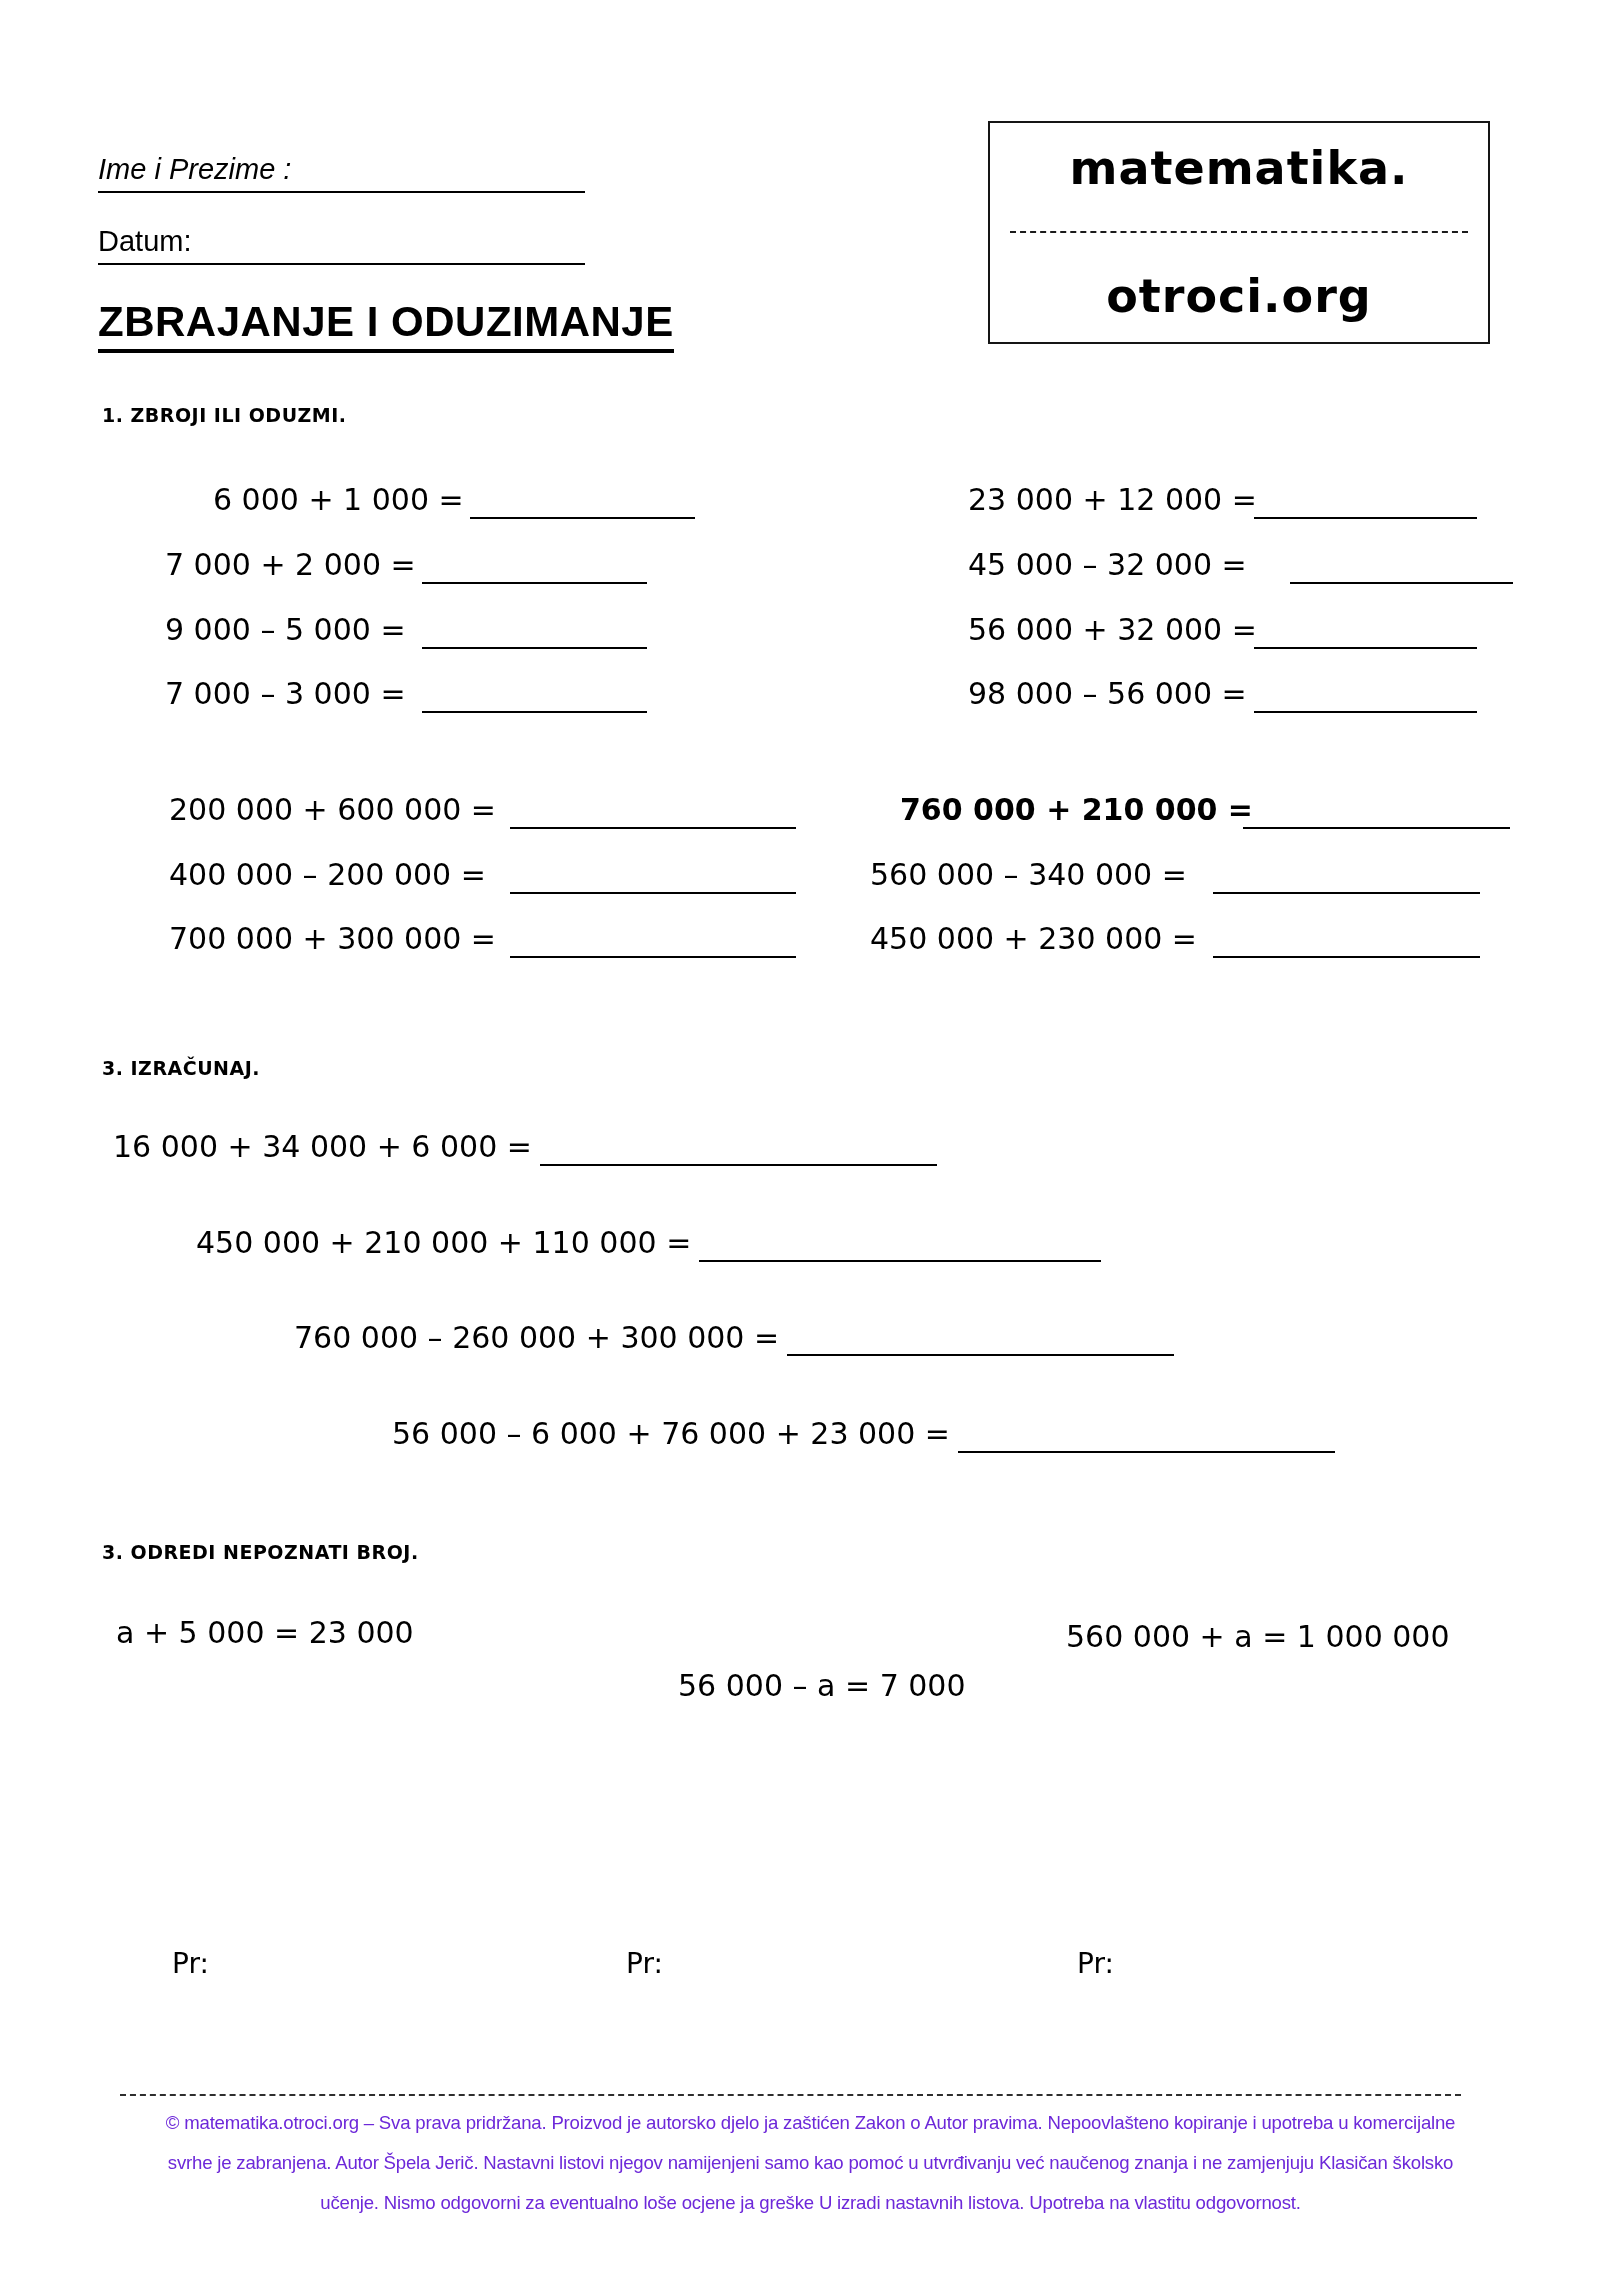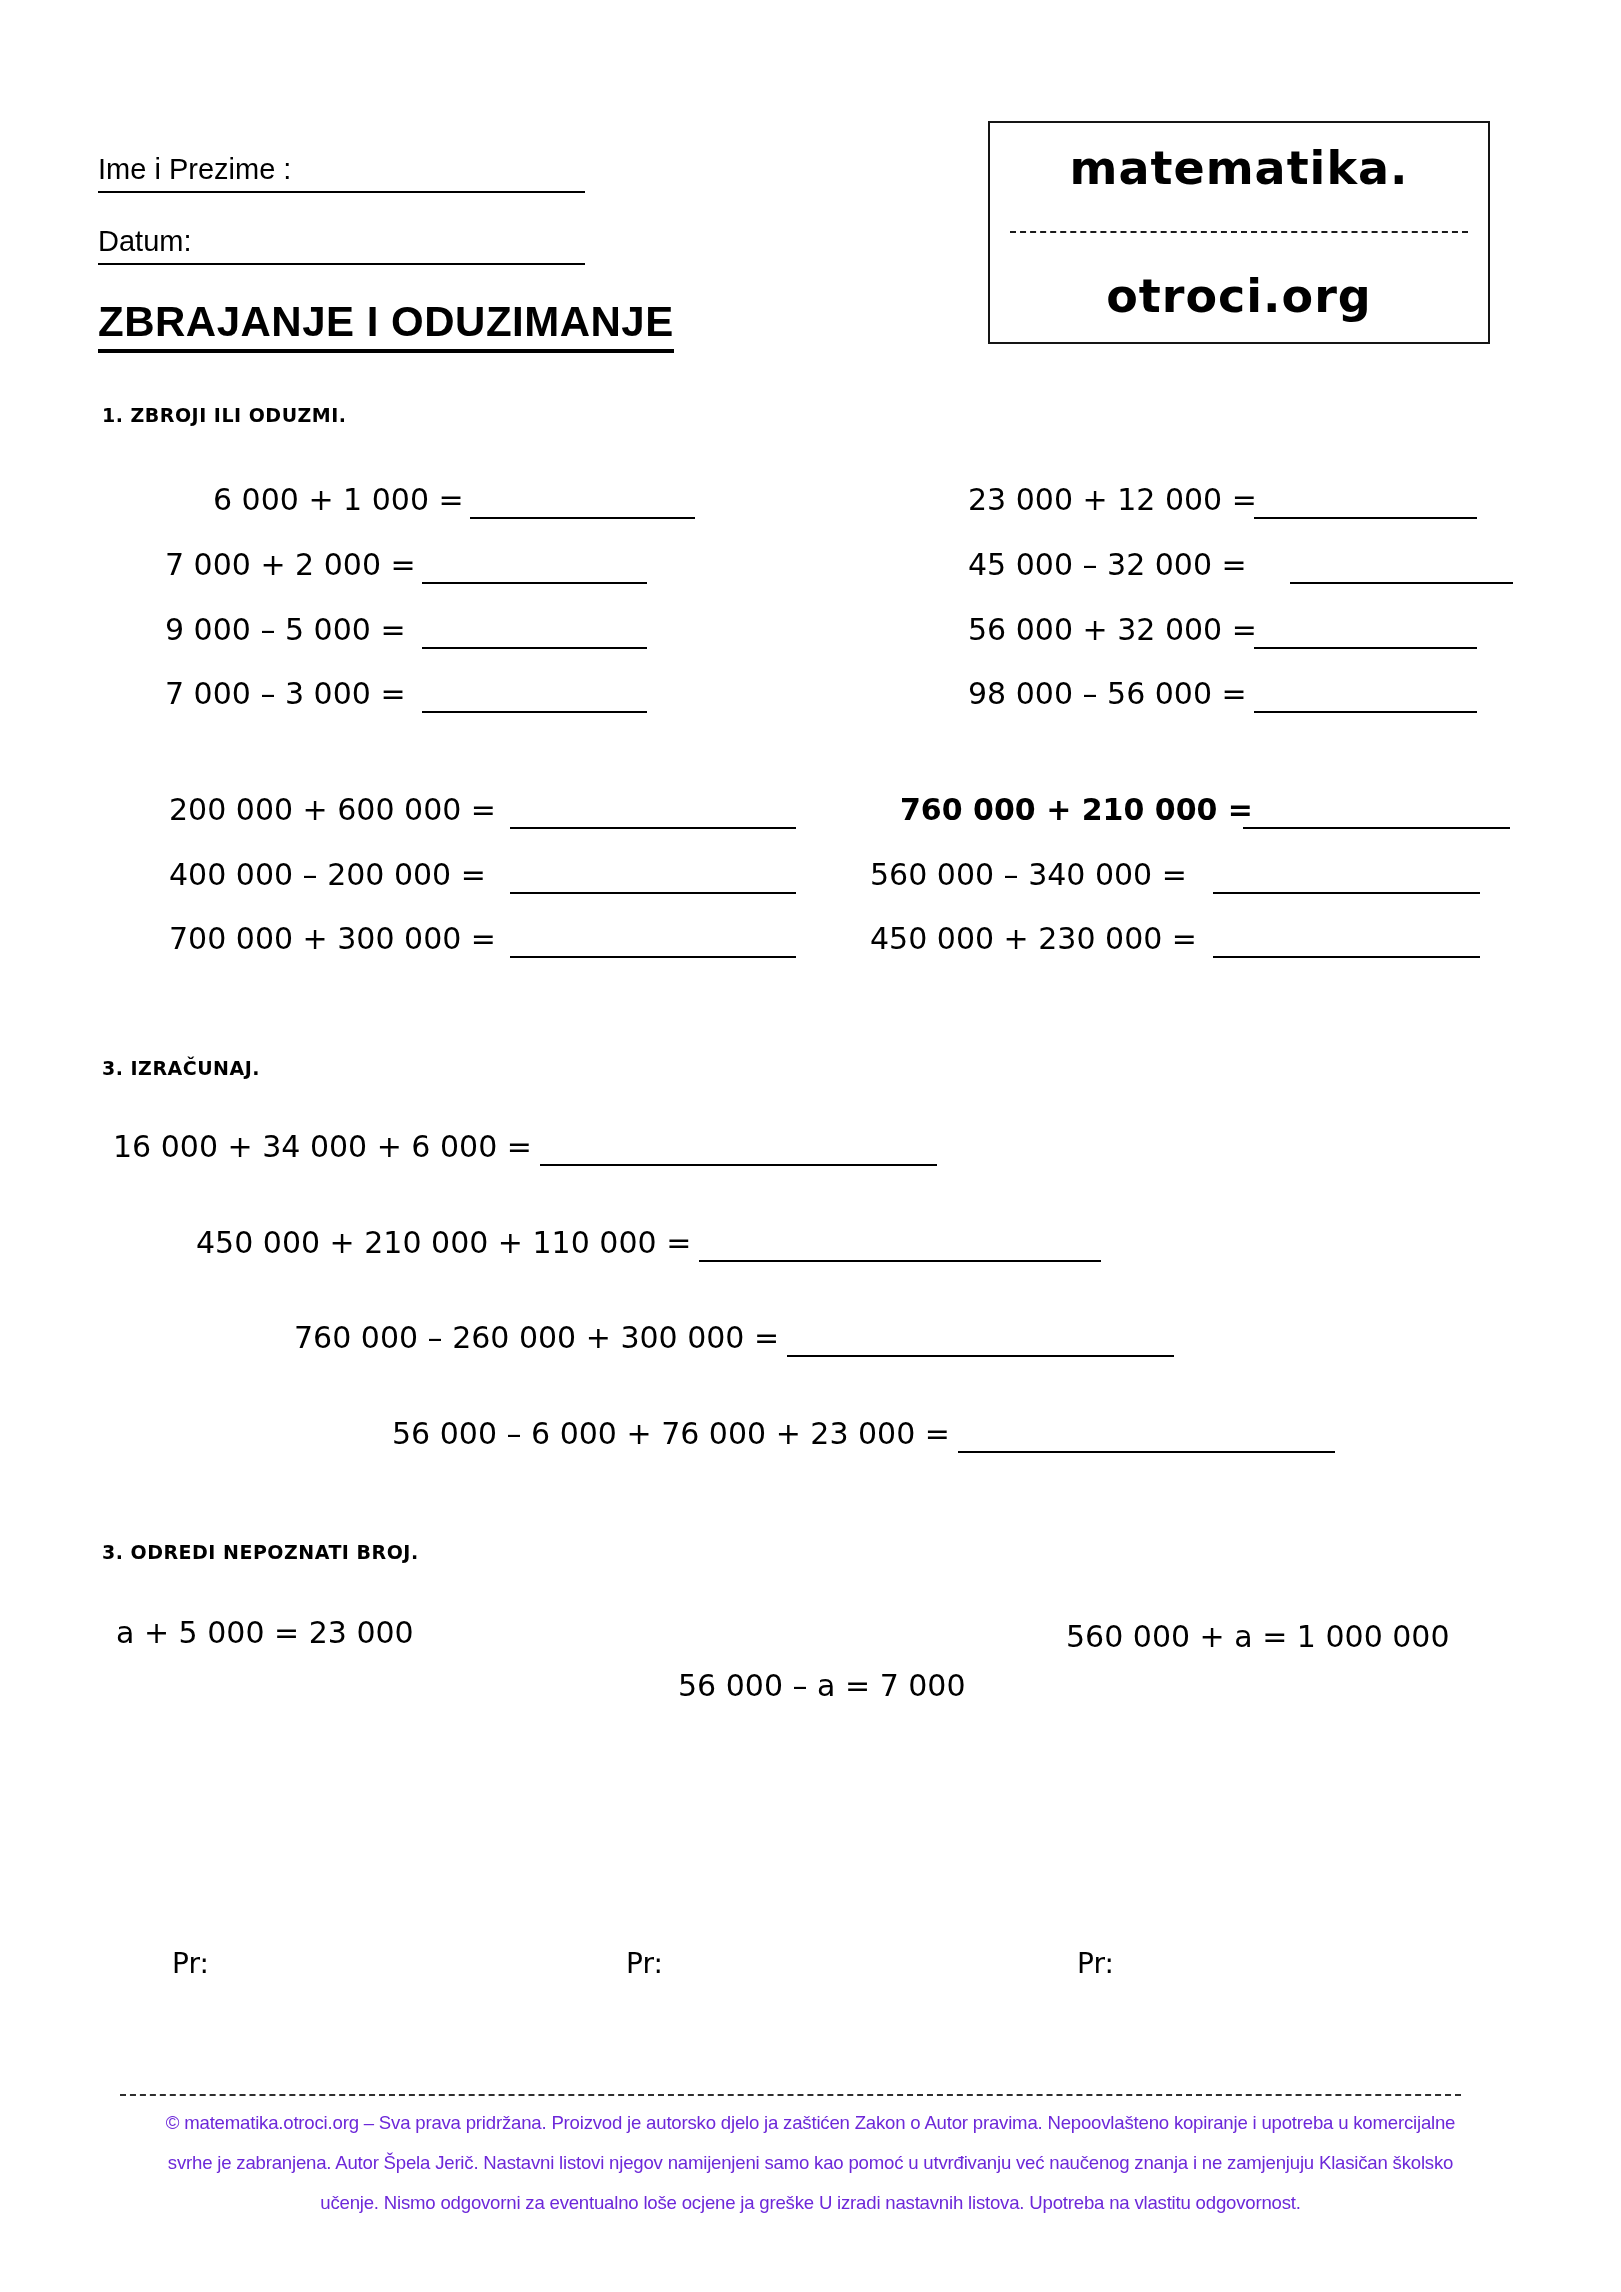--- a/index.html
+++ b/index.html
@@ -83,21 +83,21 @@
     font-size:18.6px;line-height:40px;
     color:#6d28d9;letter-spacing:-0.2px;
   }
   .footer-text div{white-space:nowrap;}
 </style>
 </head>
 <body>
 
 <div class="page">
 
-  <div class="fill-field" style="top:153px;">
+  <div class="fill-field" style="top:153px;font-style:italic;">
     <span class="lbl">Ime i Prezime :</span>
   </div>
   <div class="fill-field" style="top:225px;">
     <span class="lbl">Datum:</span>
   </div>
 
   <div class="logo-box">
     <div class="logo-line">matematika.</div>
     <div class="logo-divider"></div>
     <div class="logo-line bottom">otroci.org</div>
@@ -170,21 +170,21 @@
   <div class="sec-heading" style="top:1057px;">3. IZRAČUNAJ.</div>
 
   <div class="eq-cell" style="left:113px;top:1127px;">
     <span class="eq">16 000 + 34 000 + 6 000 =</span>
       <span class="ansline" style="width:397px;margin-left:7.8px;"></span>
   </div>
   <div class="eq-cell" style="left:196px;top:1223px;">
     <span class="eq">450 000 + 210 000 + 110 000 =</span>
       <span class="ansline" style="width:402px;margin-left:7.8px;"></span>
   </div>
-  <div class="eq-cell" style="left:294px;top:1318px;">
+  <div class="eq-cell" style="left:294px;top:1318px;align-items:center;">
     <span class="eq">760 000 – 260 000 + 300 000 =</span>
       <span class="ansline" style="width:387px;margin-left:7.8px;"></span>
   </div>
   <div class="eq-cell" style="left:392px;top:1414px;">
     <span class="eq">56 000 – 6 000 + 76 000 + 23 000 =</span>
       <span class="ansline" style="width:377px;margin-left:7.8px;"></span>
   </div>
 
   <div class="sec-heading" style="top:1541px;">3. ODREDI NEPOZNATI BROJ.</div>
 

